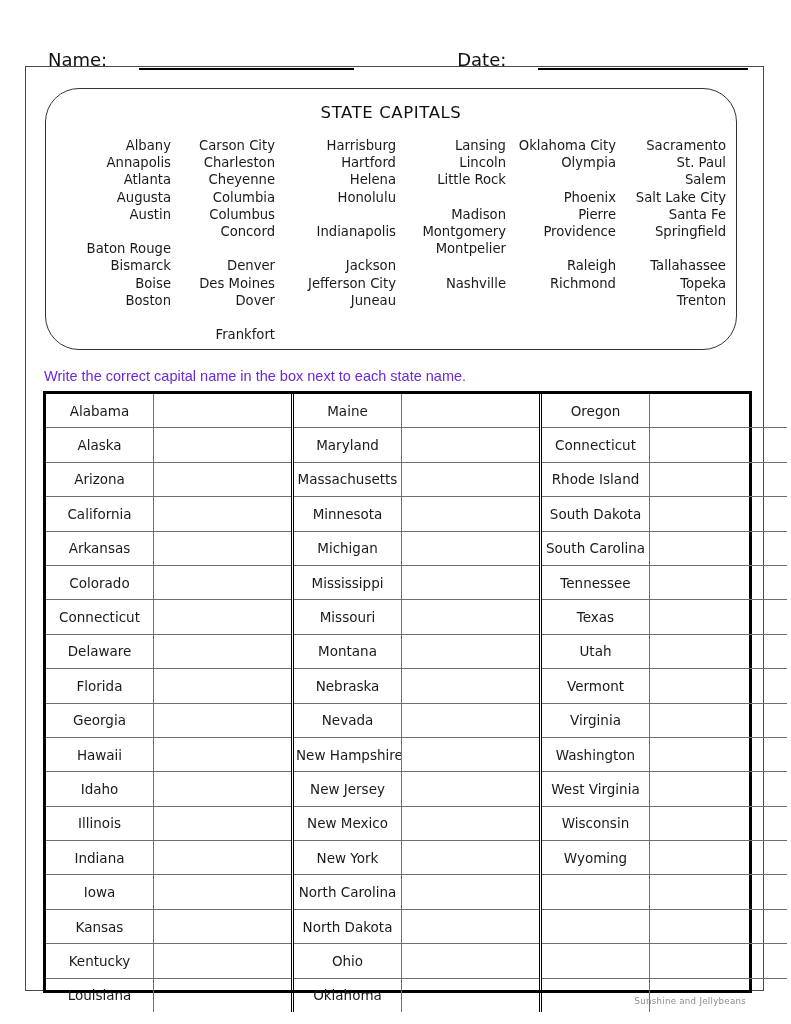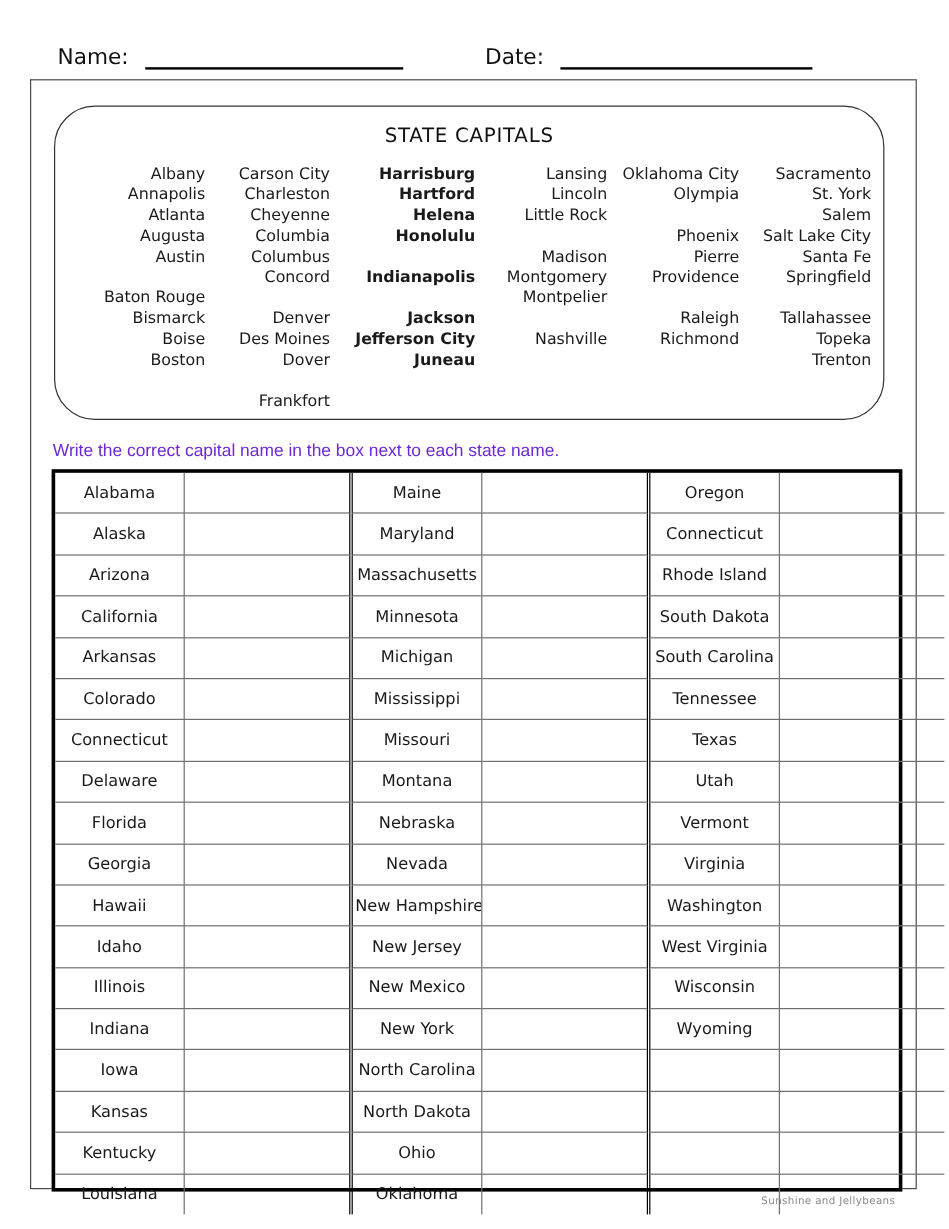--- a/index.html
+++ b/index.html
@@ -12,26 +12,27 @@
     height: 1024px;
     position: relative;
     font-family: "DejaVu Sans", sans-serif;
     color: #1a1a1a;
     overflow: hidden;
   }
 
   
   .name-date-row {
     position: absolute;
-    top: 28px;
+    top: 40px;
     left: 48px;
     width: 700px;
     height: 30px;
     display: flex;
     align-items: flex-end;
+    justify-content: space-between;
   }
   .field-label {
     font-size: 18px;
     font-family: "DejaVu Sans", sans-serif;
     color: #111;
     white-space: nowrap;
     line-height: 20px;
   }
   .field-rule {
     border-bottom: 2.5px solid #000;
@@ -85,21 +86,21 @@
   .cap-col {
     font-size: 13.2px;
     line-height: 17.2px;
     color: #1a1a1a;
     white-space: nowrap;
   }
   .cap-col .cap-item { display: block; text-align: right; }
   .cap-col .cap-gap { display: block; height: 17.2px; }
   .cap-c0 { width: 108px; }
   .cap-c1 { width: 104px; }
-  .cap-c2 { width: 121px; font-weight: bold; }
+  .cap-c2 { width: 121px; }
   .cap-c3 { width: 110px; }
   .cap-c4 { width: 110px; }
   .cap-c5 { width: 110px; }
 
   
   .instruction {
     position: absolute;
     left: 44px;
     top: 368px;
     font-family: Liberation Sans, sans-serif;
@@ -227,21 +228,21 @@
         <span class="cap-gap"></span>
         <span class="cap-item">Phoenix</span>
         <span class="cap-item">Pierre</span>
         <span class="cap-item">Providence</span>
         <span class="cap-gap"></span>
         <span class="cap-item">Raleigh</span>
         <span class="cap-item">Richmond</span>
       </div>
     <div class="cap-col cap-c5">
         <span class="cap-item">Sacramento</span>
-        <span class="cap-item">St. York</span>
+        <span class="cap-item">St. Paul</span>
         <span class="cap-item">Salem</span>
         <span class="cap-item">Salt Lake City</span>
         <span class="cap-item">Santa Fe</span>
         <span class="cap-item">Springfield</span>
         <span class="cap-gap"></span>
         <span class="cap-item">Tallahassee</span>
         <span class="cap-item">Topeka</span>
         <span class="cap-item">Trenton</span>
       </div>
   </div>

